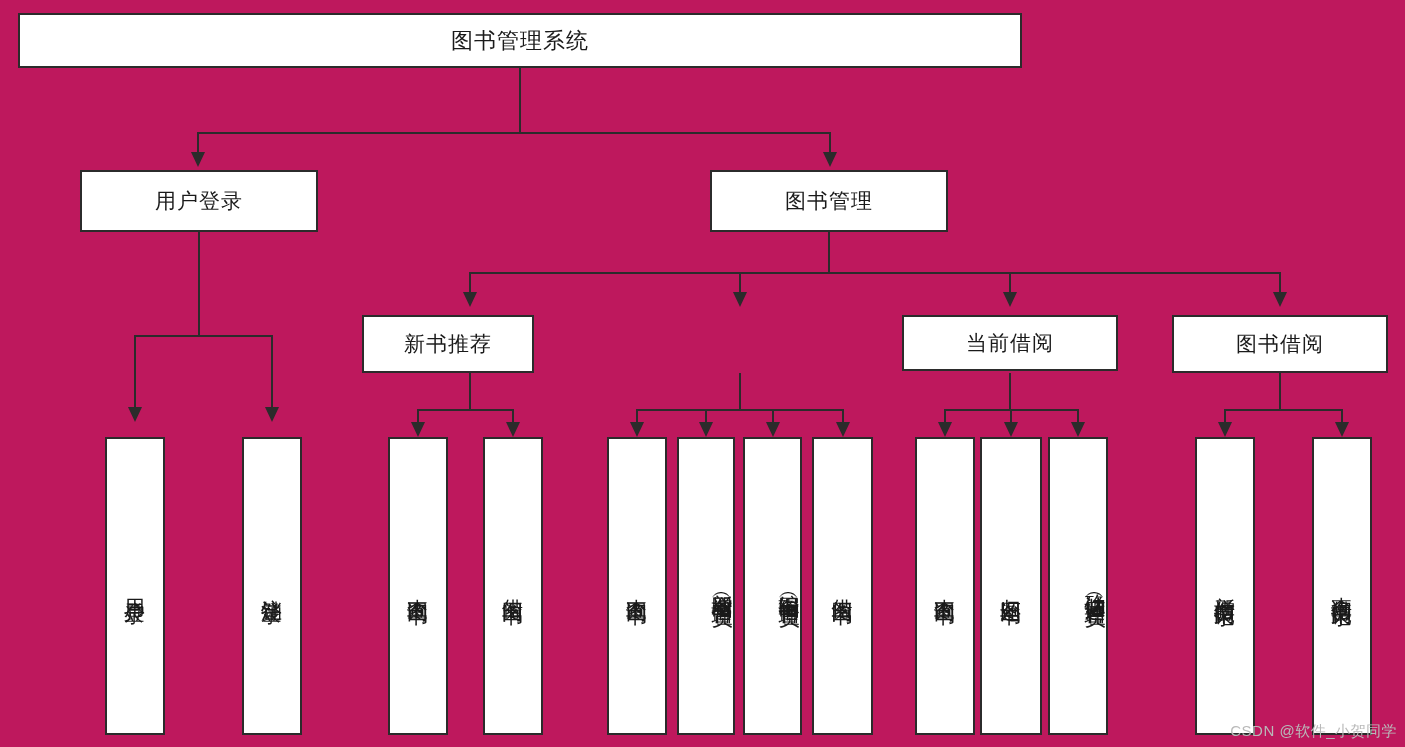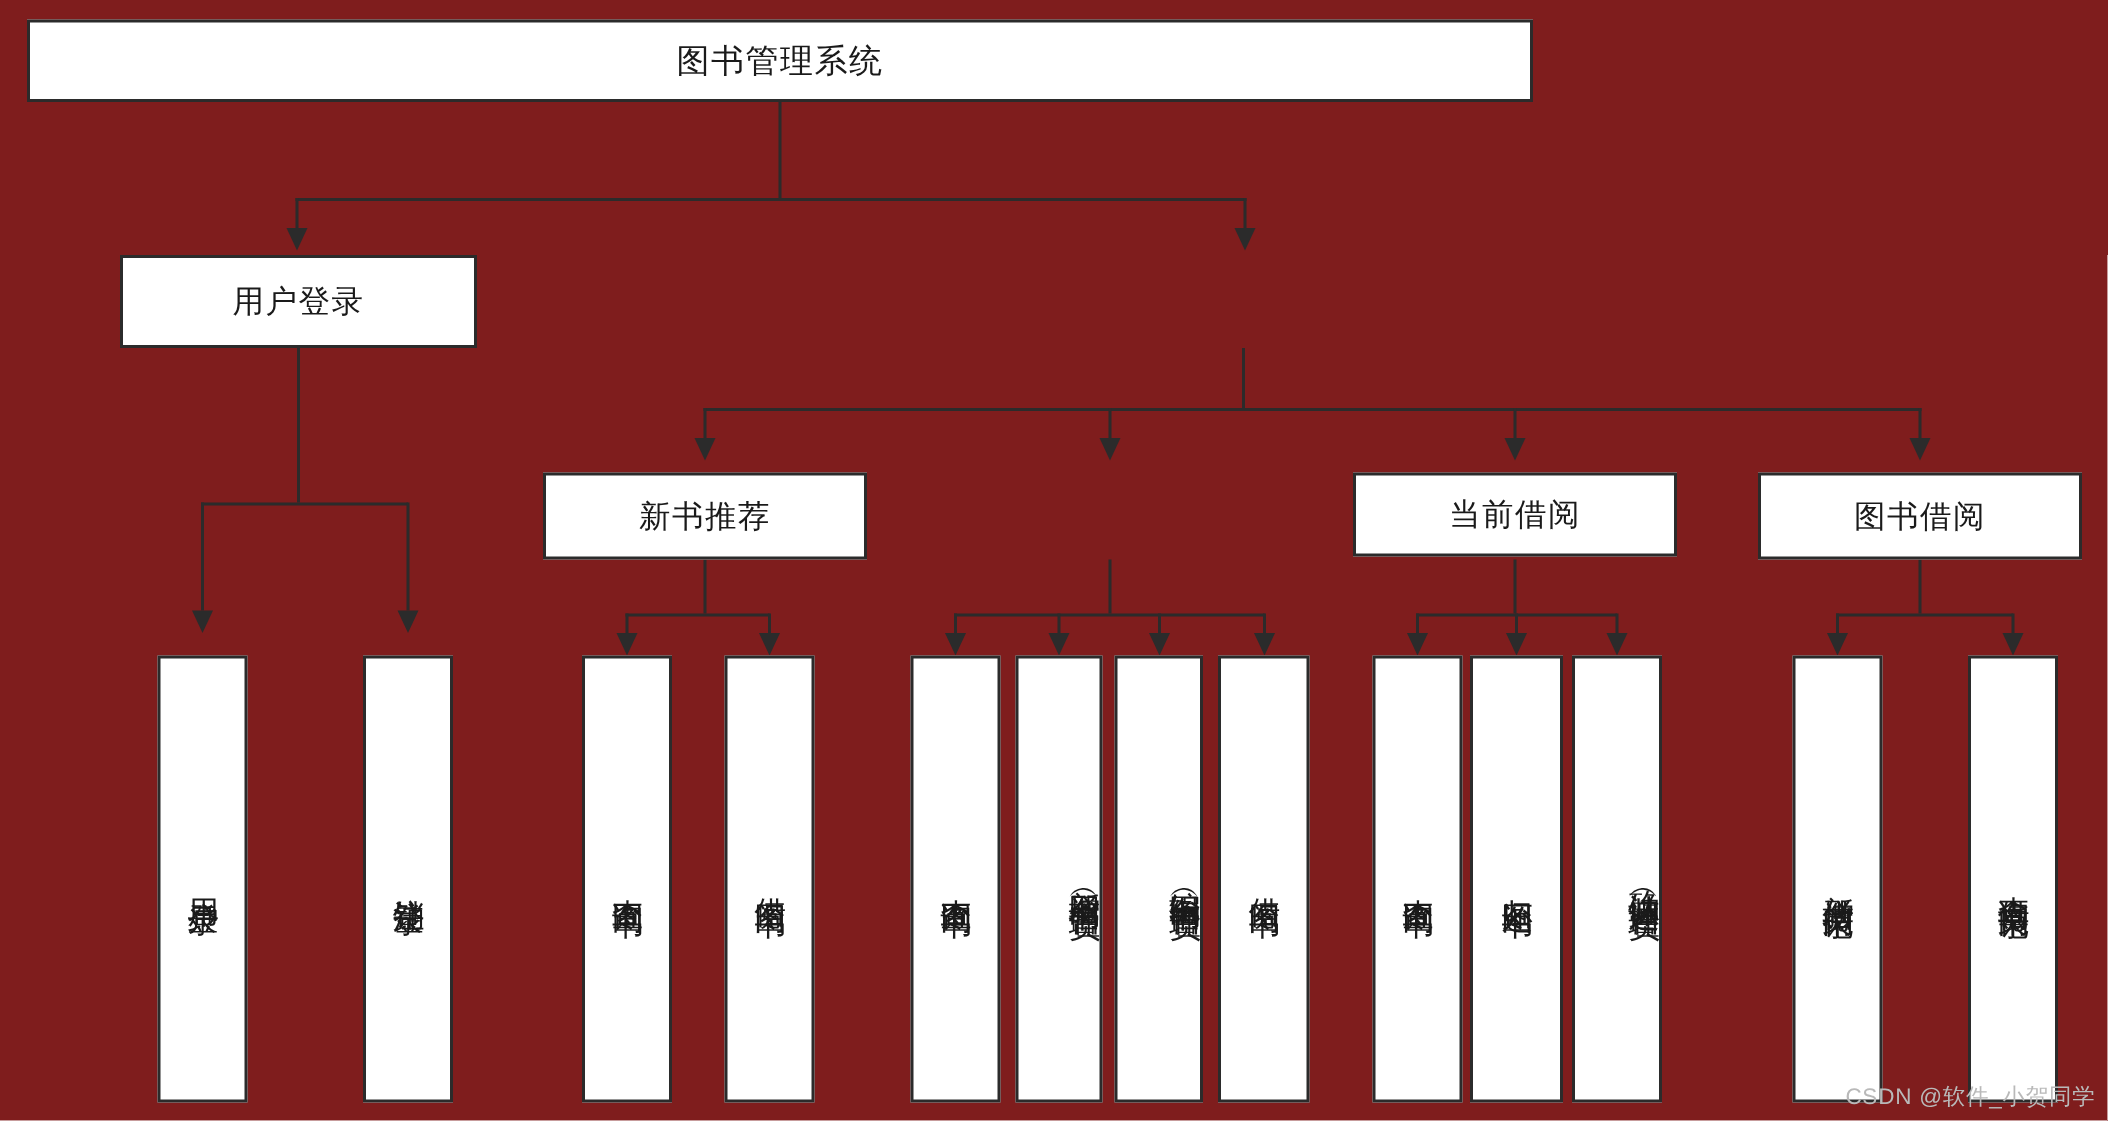--- a/index.html
+++ b/index.html
@@ -7,21 +7,21 @@
     padding: 0;
     background: #ffffff;
   }
   body {
     font-family: "Liberation Sans", "DejaVu Sans", sans-serif;
   }
   #canvas {
     position: relative;
     width: 1405px;
     height: 747px;
-    background: #7f1d1d;
+    background: #be185d;
     overflow: hidden;
   }
   .node {
     position: absolute;
     box-sizing: border-box;
     border: 2px solid #2b2b2b;
     background: #ffffff;
     display: flex;
     align-items: center;
     justify-content: center;
@@ -133,22 +133,23 @@
   <div class="edge h" style="left:1224px; top:409px; width:118px;"></div>
   <div class="edge v" style="left:1224px; top:409px; height:13px;"></div>
   <div class="edge v" style="left:1341px; top:409px; height:13px;"></div>
   <div class="arrow" style="left:1218px; top:422px;"></div>
   <div class="arrow" style="left:1335px; top:422px;"></div>
 
   <div id="root-node" class="node horiz" style="left:18px; top:13px; width:1004px; height:55px;">图书管理系统</div>
 
   <div class="node horiz" style="left:80px; top:170px; width:238px; height:62px;">用户登录</div>
 
+  <div class="node horiz" style="left:710px; top:170px; width:238px; height:62px;">图书管理</div>
 
-  <div class="node horiz" style="left:362px; top:315px; width:216px; height:58px;">新书推荐</div>
+  <div class="node horiz" style="left:362px; top:315px; width:172px; height:58px;">新书推荐</div>
 
 
   <div class="node horiz" style="left:902px; top:315px; width:216px; height:56px;">当前借阅</div>
 
   <div class="node horiz" style="left:1172px; top:315px; width:216px; height:58px;">图书借阅</div>
 
   <div class="node vert" style="left:105px; top:437px; width:60px; height:298px; align-items:center;">用户登录</div>
 
   <div class="node vert" style="left:242px; top:437px; width:60px; height:298px; align-items:center;">注销登录</div>
 

